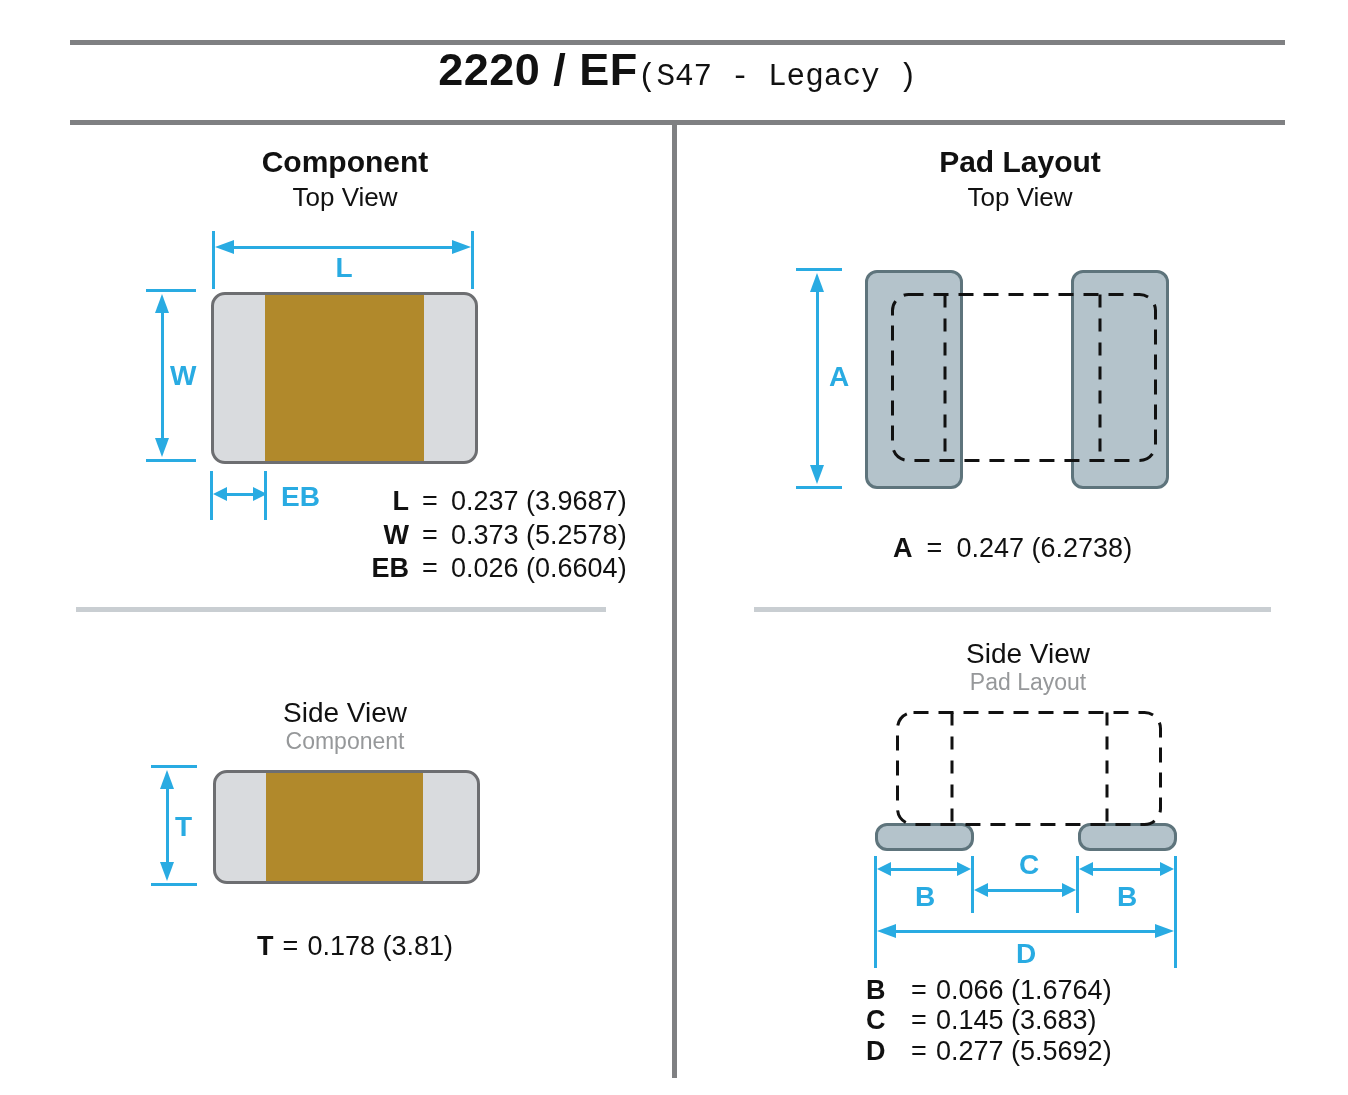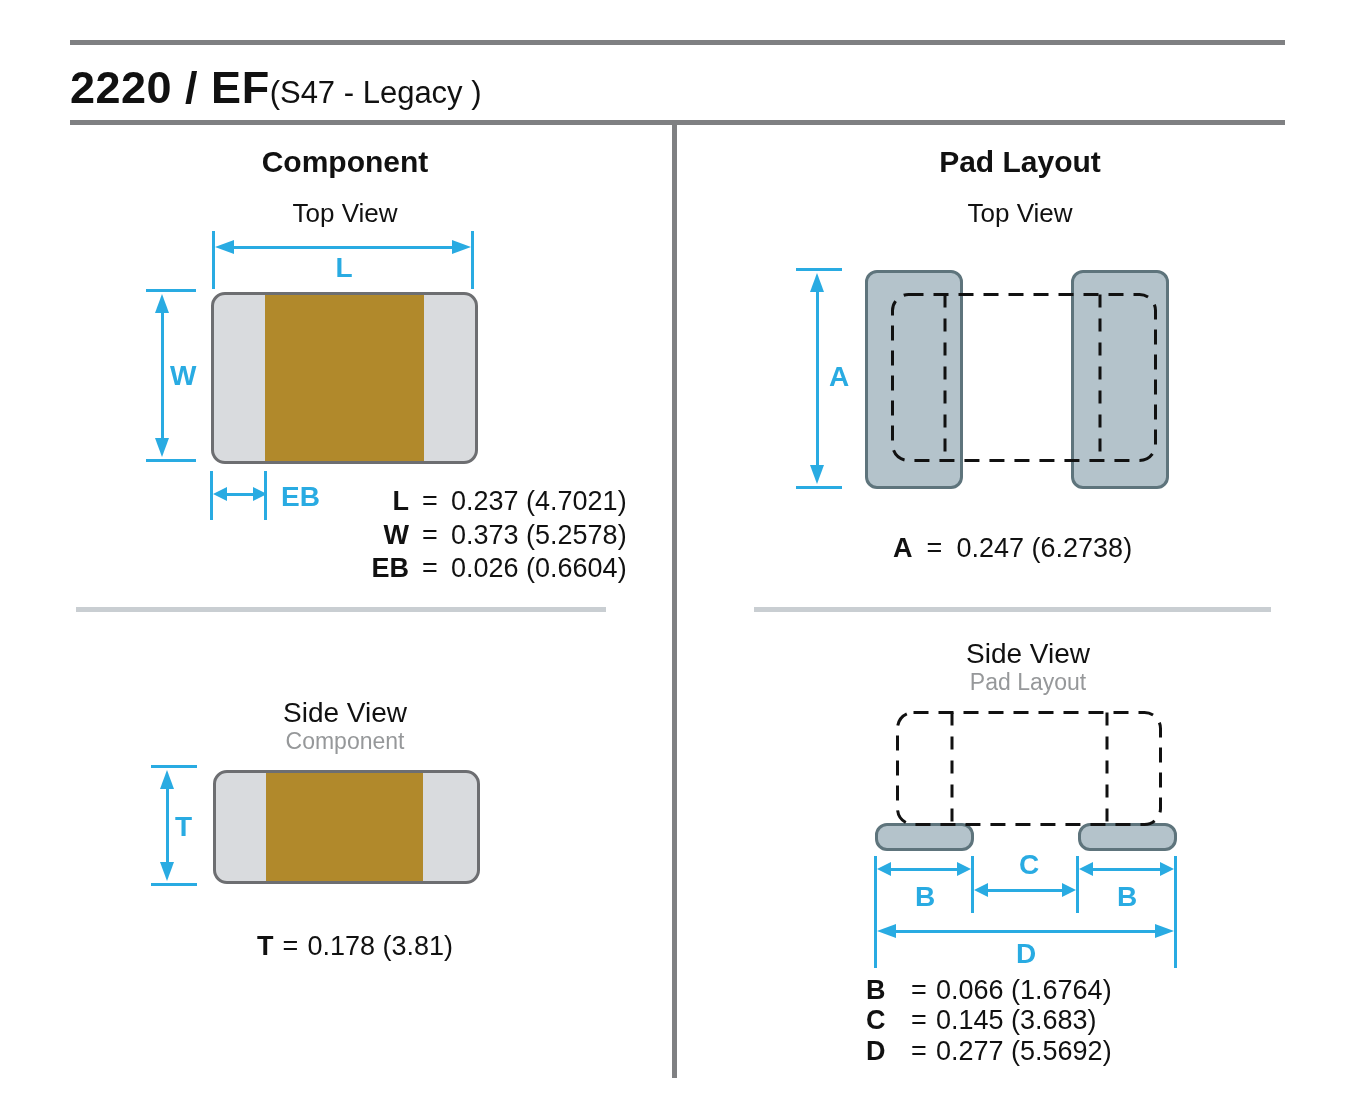--- a/index.html
+++ b/index.html
@@ -10,29 +10,29 @@
   html,body{margin:0;padding:0;background:#fff;}
   .page{position:relative;width:1348px;height:1095px;background:#fff;overflow:hidden;
         font-family:"Liberation Sans", sans-serif;color:#111;}
   .abs{position:absolute;}
 
   
   .bar{position:absolute;background:var(--divider-dark);}
   .bar.light{background:var(--divider-light);}
 
   
-  .title-row{position:absolute;left:70px;top:62px;width:1215px;display:flex;
-             align-items:baseline;white-space:nowrap;}
+  .title-row{position:absolute;left:70px;top:44px;width:1215px;display:flex;
+             justify-content:center;align-items:baseline;white-space:nowrap;}
   .t-main{font-size:45px;font-weight:bold;letter-spacing:0.5px;}
-  .t-series{font-size:31px;font-weight:normal;margin-left:0;}
+  .t-series{font-size:31px;font-weight:normal;margin-left:0;font-family:Liberation Mono, monospace;}
   .t-product{font-size:31px;font-weight:bold;margin-left:10px;}
 
   
   .sec-title{position:absolute;text-align:center;font-size:30px;font-weight:bold;}
-  .sec-sub{position:absolute;text-align:center;font-size:26px;font-weight:normal;margin-top:16px;}
+  .sec-sub{position:absolute;text-align:center;font-size:26px;font-weight:normal;}
   .sec-title2{position:absolute;text-align:center;font-size:28px;font-weight:normal;}
   .sec-sub2{position:absolute;text-align:center;font-size:23px;color:var(--subtitle-gray);}
 
   
   .chip{position:absolute;box-sizing:border-box;background:var(--chip-cap);
         border:3px solid var(--chip-border);border-radius:14px;overflow:hidden;}
   .chip .band{position:absolute;top:0;bottom:0;background:var(--chip-body);}
 
   
   .pad{position:absolute;box-sizing:border-box;background:var(--pad-fill);
@@ -123,21 +123,21 @@
     <span class="a-l"></span>
     <span class="ln"></span>
     <span class="a-r"></span>
   </div>
   <div class="dim-label" style="left:281px;top:481px;">EB</div>
 
   <div class="vals" style="left:345px;top:485px;">
     <div class="row">
       <span class="lbl">L</span>
       <span class="eq">=</span>
-      <span class="val">0.237 (4.7021)</span>
+      <span class="val">0.237 (3.9687)</span>
     </div>
     <div class="row">
       <span class="lbl">W</span>
       <span class="eq">=</span>
       <span class="val">0.373 (5.2578)</span>
     </div>
     <div class="row">
       <span class="lbl">EB</span>
       <span class="eq">=</span>
       <span class="val">0.026 (0.6604)</span>

